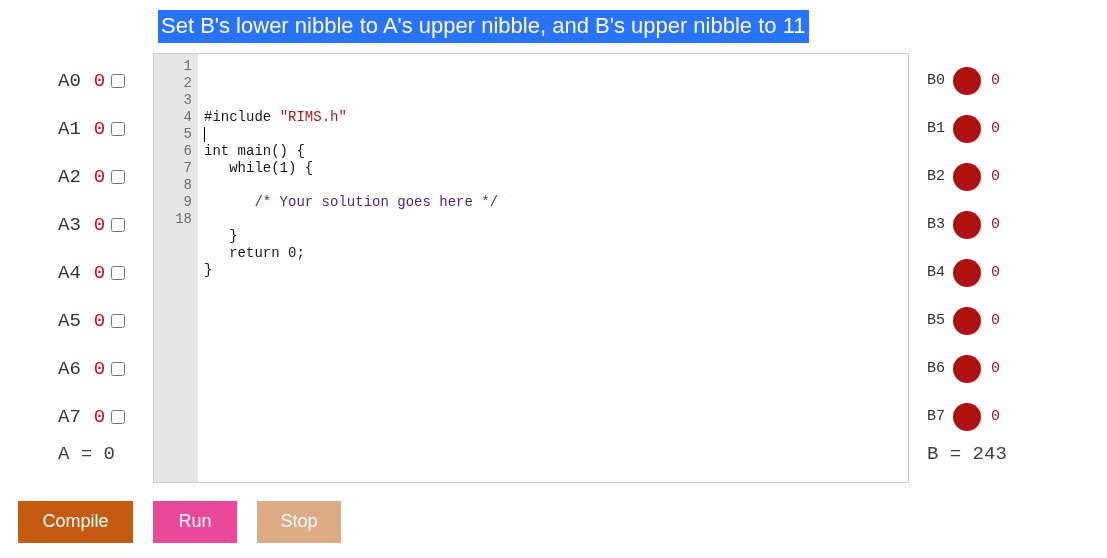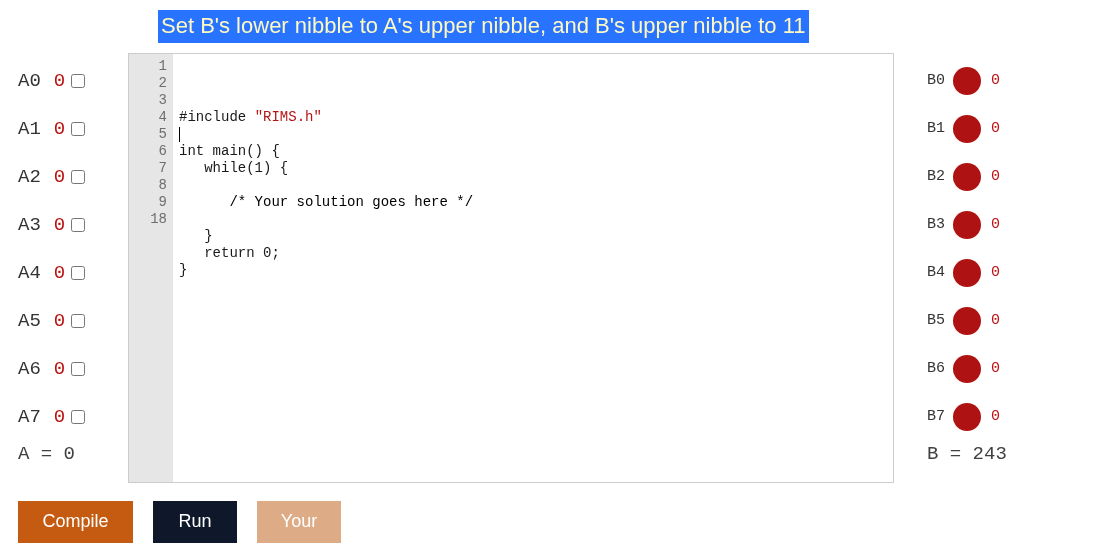--- a/index.html
+++ b/index.html
@@ -18,21 +18,22 @@
     }
     .title-highlight {
       background: #2873ff;
       color: #fef9c3;
       font-size: 22px;
       padding: 2px 3px;
       line-height: 1.3;
     }
     .main-row {
       display: flex;
-      gap: 15px;
+      gap: 0;
+      margin-left: 40px;
     }
     .inputs-col {
       width: 95px;
       padding-top: 4px;
       font-family: "Consolas", "Courier New", monospace;
     }
     .input-row {
       display: flex;
       align-items: center;
       height: 48px;
@@ -84,21 +85,21 @@
       flex: 1;
       padding: 4px 6px;
       font-family: Consolas, "Courier New", monospace;
       font-size: 14px;
       line-height: 17px;
       white-space: pre;
       color: #1a1a1a;
       position: relative;
     }
     .code-line { height: 17px; }
-    .cm-comment { color: #000000; }
+    .cm-comment { color: #4c1d95; }
     .cm-string { color: #b31515; }
     .caret {
       display: inline-block;
       width: 1px; height: 15px;
       background: #000;
       position: absolute;
       left: 6px;
       top: 73px;
     }
 
@@ -143,21 +144,21 @@
       height: 42px;
       border: none;
       cursor: pointer;
       font-family: Arial, sans-serif;
     }
     .btn-compile {
       background: #c55a11;
       width: 115px;
     }
     .btn-run {
-      background: #0f172a;
+      background: #ec4899;
       width: 84px;
     }
     .btn-stop {
       background: #ddac86;
       width: 84px;
     }
   </style>
 </head>
 <body>
 
@@ -274,14 +275,14 @@
           <span class="val">0</span>
         </div>
       </div>
     <div class="totals">B = 243</div>
   </div>
 </div>
 
 <div class="button-row">
   <button class="btn btn-compile">Compile</button>
   <button class="btn btn-run">Run</button>
-  <button class="btn btn-stop">Your</button>
+  <button class="btn btn-stop">Stop</button>
 </div>
 
 </body></html>

